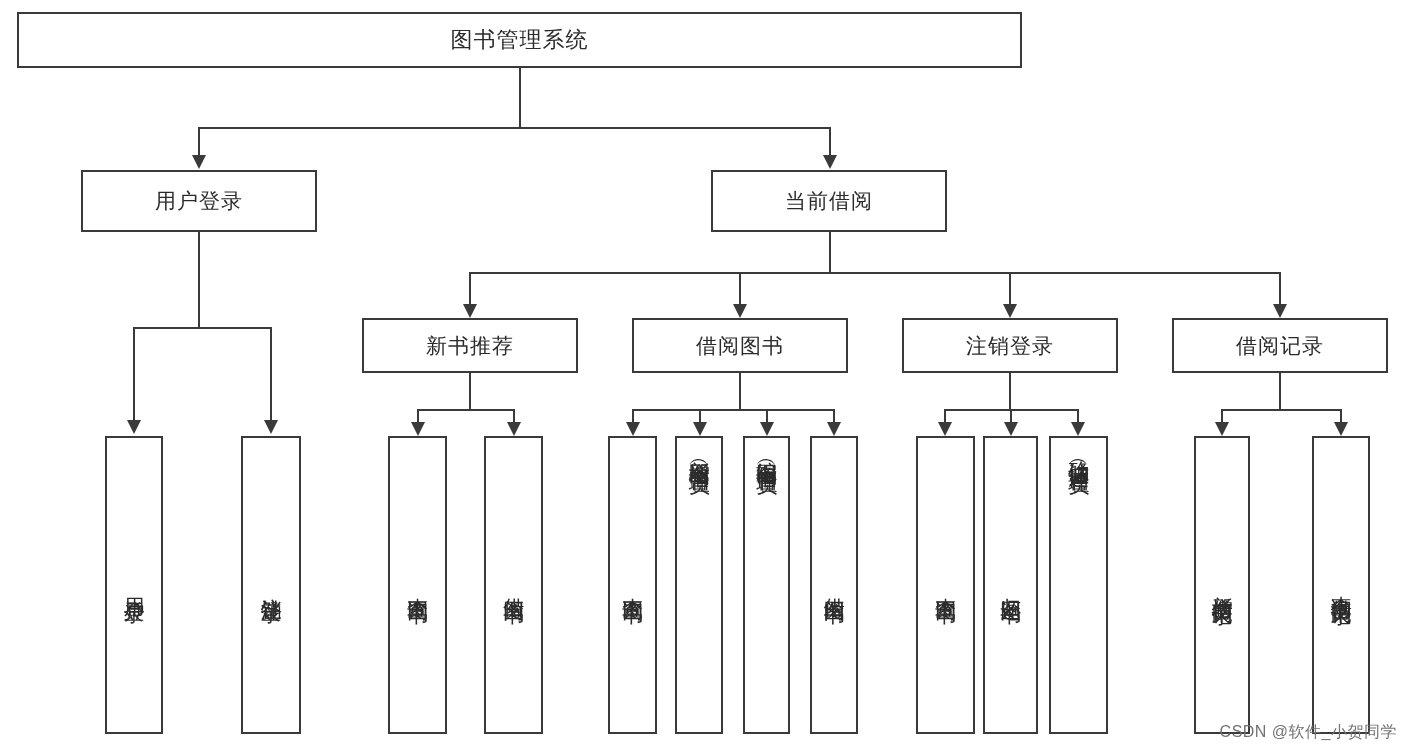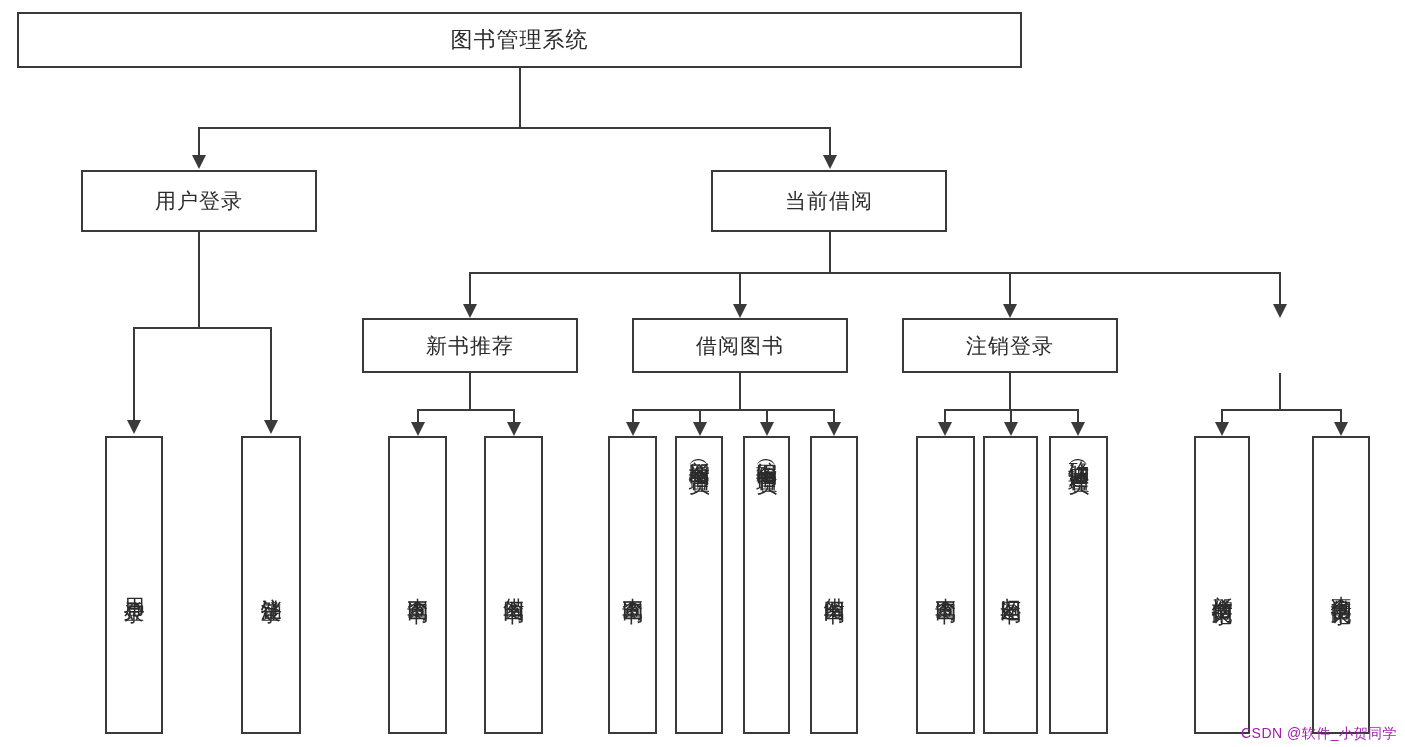--- a/index.html
+++ b/index.html
@@ -47,22 +47,22 @@
     border-left:7px solid transparent;
     border-right:7px solid transparent;
     border-top:14px solid #3a3a3a;
     z-index:2;
   }
 
   
   #watermark{
     position:absolute;
     right:8px;bottom:4px;
-    font-size:14px;
-    color:#a21caf;
+    font-size:16px;
+    color:#737373;
     letter-spacing:.5px;
     z-index:5;
     white-space:nowrap;
   }
 </style>
 </head>
 <body>
 
 <div id="canvas">
 
@@ -96,20 +96,21 @@
   <div class="vline" style="left:739px;top:272px;height:32px;"></div>
   <div class="arrow" style="left:733px;top:304px;"></div>
   <div class="vline" style="left:1009px;top:272px;height:32px;"></div>
   <div class="arrow" style="left:1003px;top:304px;"></div>
   <div class="vline" style="left:1279px;top:272px;height:32px;"></div>
   <div class="arrow" style="left:1273px;top:304px;"></div>
 
   <div class="node h" style="left:362px;top:318px;width:216px;height:55px;">新书推荐</div>
   <div class="node h" style="left:632px;top:318px;width:216px;height:55px;">借阅图书</div>
   <div class="node h" style="left:902px;top:318px;width:216px;height:55px;">注销登录</div>
+  <div class="node h" style="left:1172px;top:318px;width:216px;height:55px;">借阅记录</div>
 
   <div class="vline" style="left:469px;top:373px;height:36px;"></div>
   <div class="hline" style="left:417px;top:409px;width:97px;"></div>
   <div class="vline" style="left:417px;top:409px;height:13px;"></div>
   <div class="arrow" style="left:411px;top:422px;"></div>
   <div class="vline" style="left:513px;top:409px;height:13px;"></div>
   <div class="arrow" style="left:507px;top:422px;"></div>
 
   <div class="vline" style="left:739px;top:373px;height:36px;"></div>
   <div class="hline" style="left:632px;top:409px;width:202px;"></div>

